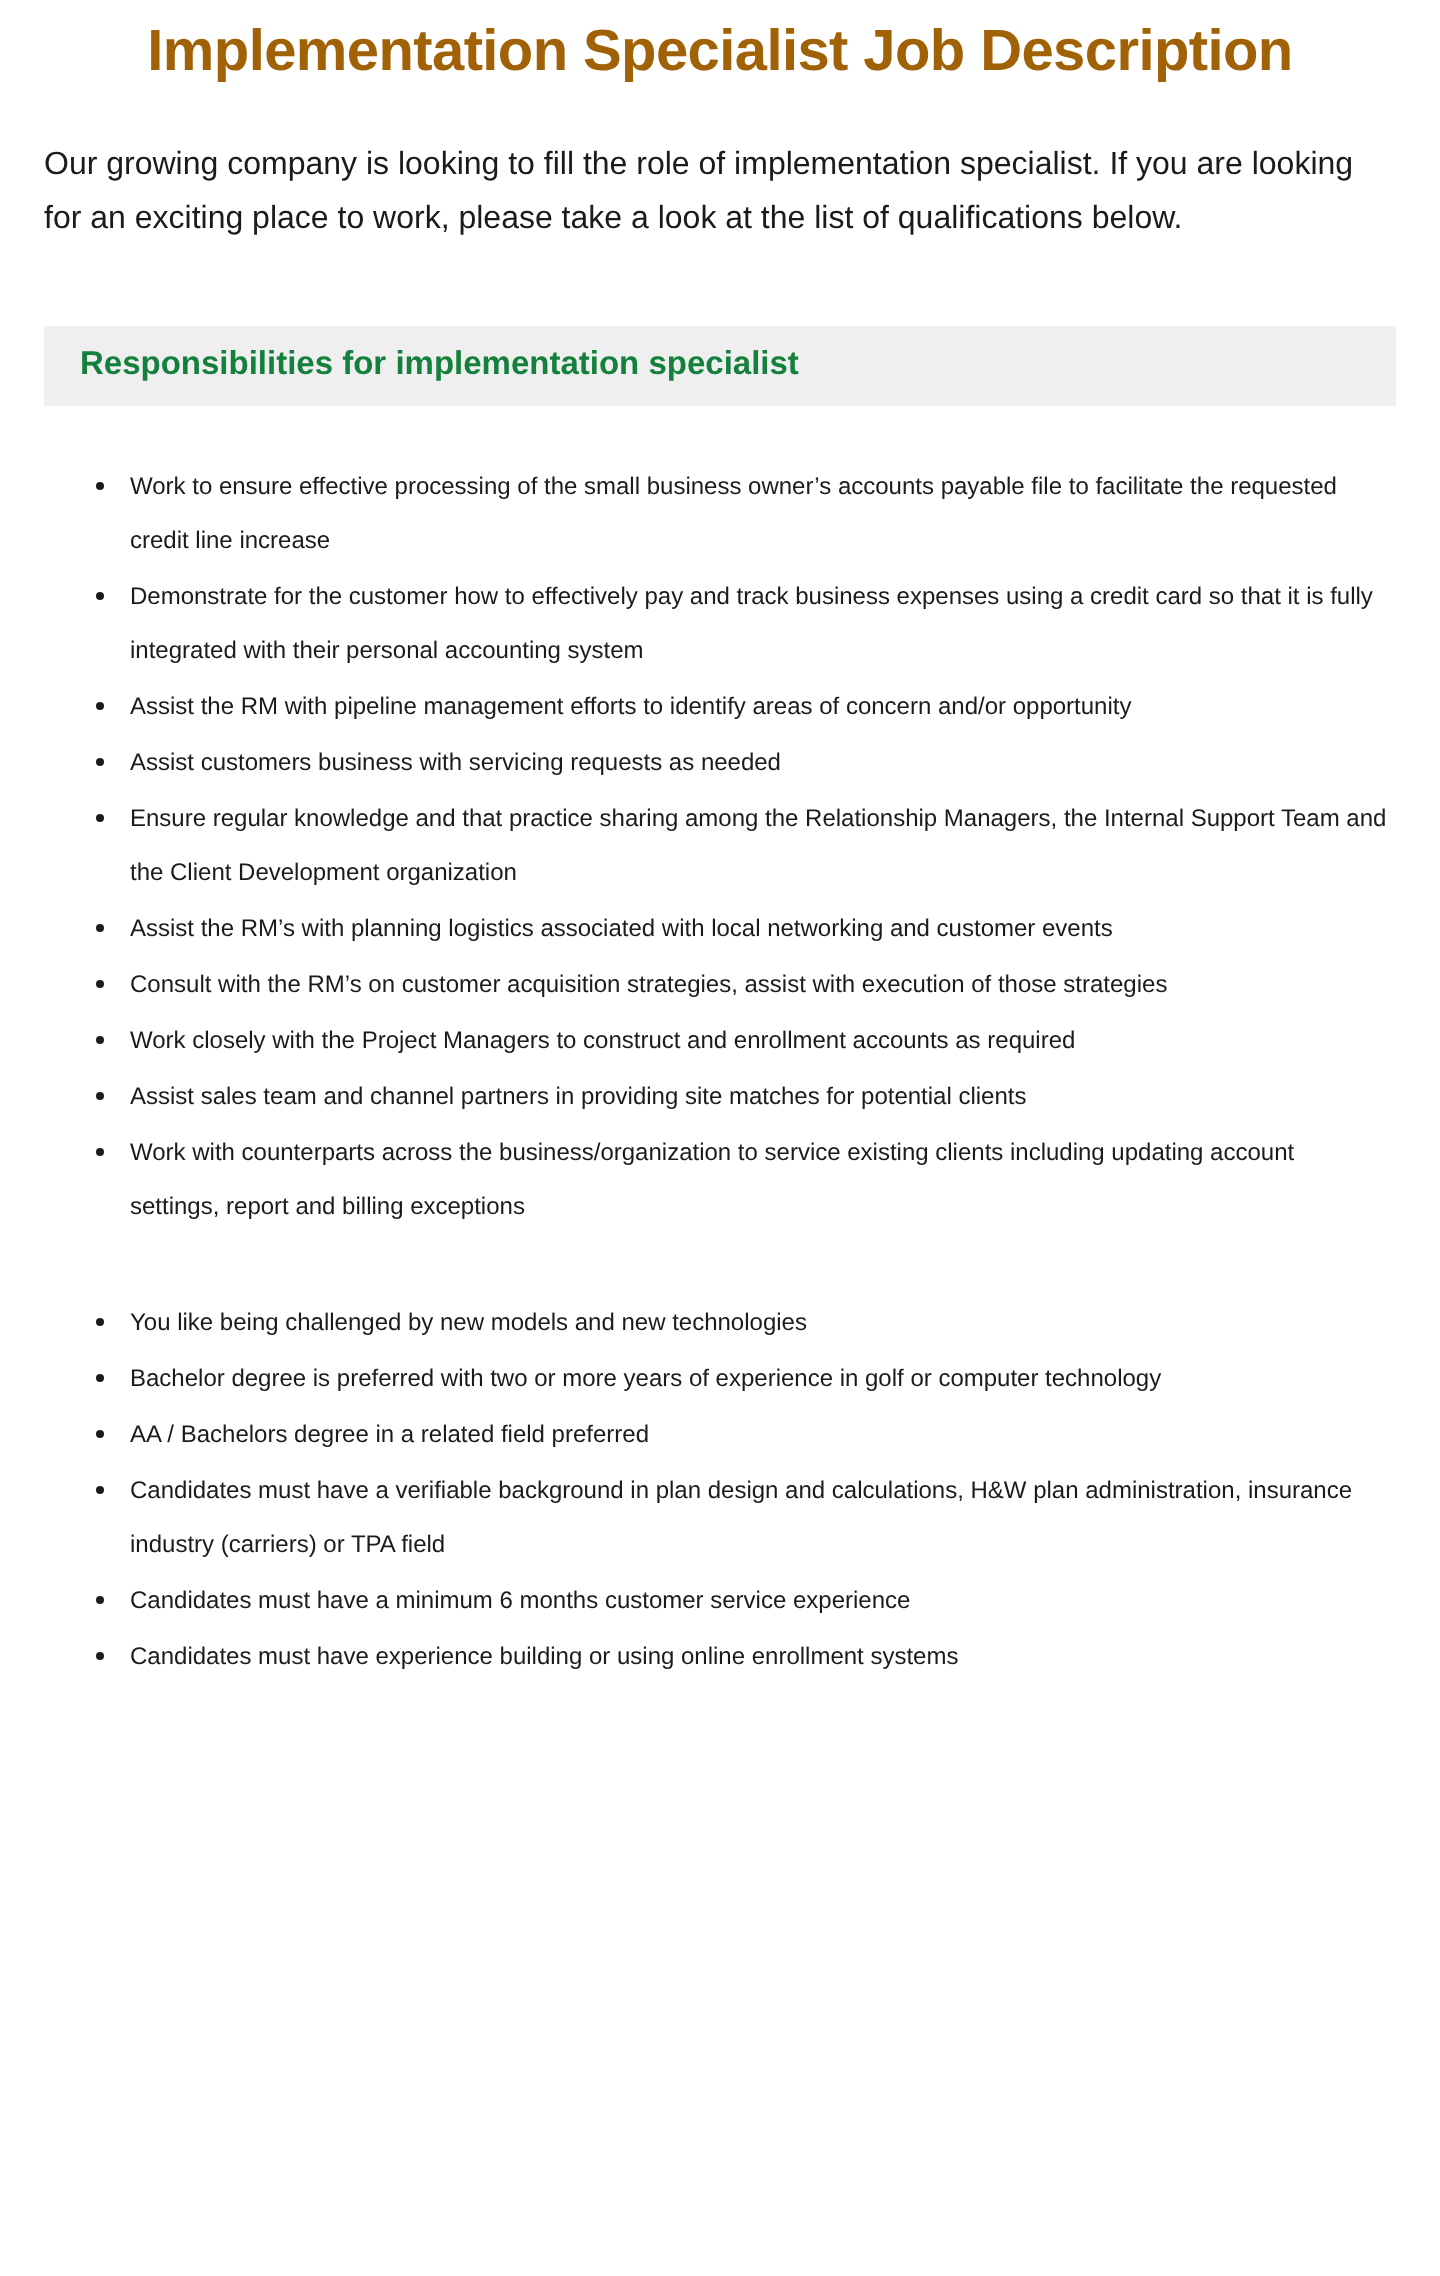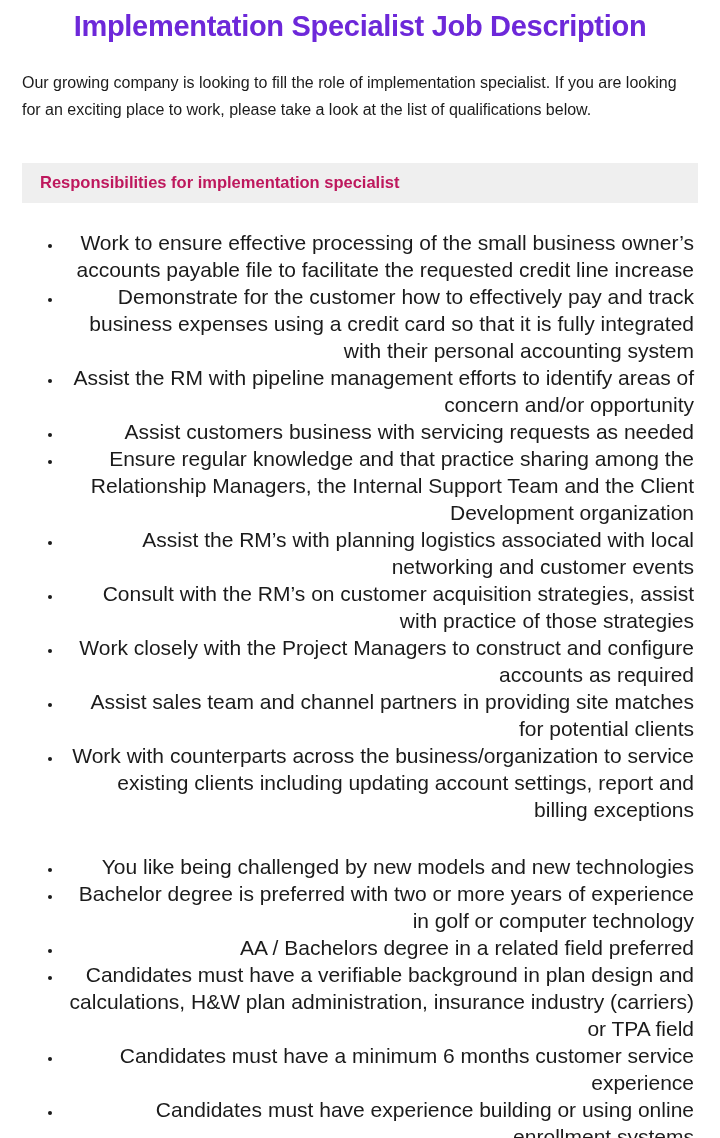--- a/index.html
+++ b/index.html
@@ -11,49 +11,48 @@
     font-family: "Liberation Sans", "DejaVu Sans", sans-serif;
     color: #1b1b1b;
   }
   .page {
     padding: 6px 22px 24px 22px;
   }
   .doc-title {
     font-size: 29px;
     font-weight: bold;
     text-align: center;
-    color: #6d28d9;
+    color: #a16207;
     letter-spacing: -0.3px;
     margin-top: 4px;
     margin-bottom: 26px;
   }
   .intro {
     font-size: 16px;
     line-height: 27px;
     margin-bottom: 40px;
   }
   .section-header {
     background: #efefef;
     font-size: 16.5px;
     font-weight: bold;
-    color: #be185d;
+    color: #15803d;
     padding: 10px 18px 11px 18px;
     margin-bottom: 26px;
   }
   .bullet-list {
     list-style: disc;
     padding-left: 41px;
     padding-right: 4px;
     margin-bottom: 30px;
   }
   .bullet-list li {
-    font-size: 21px;
+    font-size: 12px;
     line-height: 27px;
     padding-left: 2px;
-    text-align: right;
   }
   .bullet-list li::marker {
     font-size: 13px;
     color: #1b1b1b;
   }
   .section:last-child .bullet-list { margin-bottom: 0; }
 </style>
 </head>
 <body>
 
@@ -65,22 +64,22 @@
 
   <div class="section">
     <div class="section-header">Responsibilities for implementation specialist</div>
     <ul class="bullet-list">
         <li>Work to ensure effective processing of the small business owner’s accounts payable file to facilitate the requested credit line increase</li>
         <li>Demonstrate for the customer how to effectively pay and track business expenses using a credit card so that it is fully integrated with their personal accounting system</li>
         <li>Assist the RM with pipeline management efforts to identify areas of concern and/or opportunity</li>
         <li>Assist customers business with servicing requests as needed</li>
         <li>Ensure regular knowledge and that practice sharing among the Relationship Managers, the Internal Support Team and the Client Development organization</li>
         <li>Assist the RM’s with planning logistics associated with local networking and customer events</li>
-        <li>Consult with the RM’s on customer acquisition strategies, assist with practice of those strategies</li>
-        <li>Work closely with the Project Managers to construct and configure accounts as required</li>
+        <li>Consult with the RM’s on customer acquisition strategies, assist with execution of those strategies</li>
+        <li>Work closely with the Project Managers to construct and enrollment accounts as required</li>
         <li>Assist sales team and channel partners in providing site matches for potential clients</li>
         <li>Work with counterparts across the business/organization to service existing clients including updating account settings, report and billing exceptions</li>
       </ul>
   </div>
 
   <div class="section">
     <ul class="bullet-list">
         <li>You like being challenged by new models and new technologies</li>
         <li>Bachelor degree is preferred with two or more years of experience in golf or computer technology</li>
         <li>AA / Bachelors degree in a related field preferred</li>

